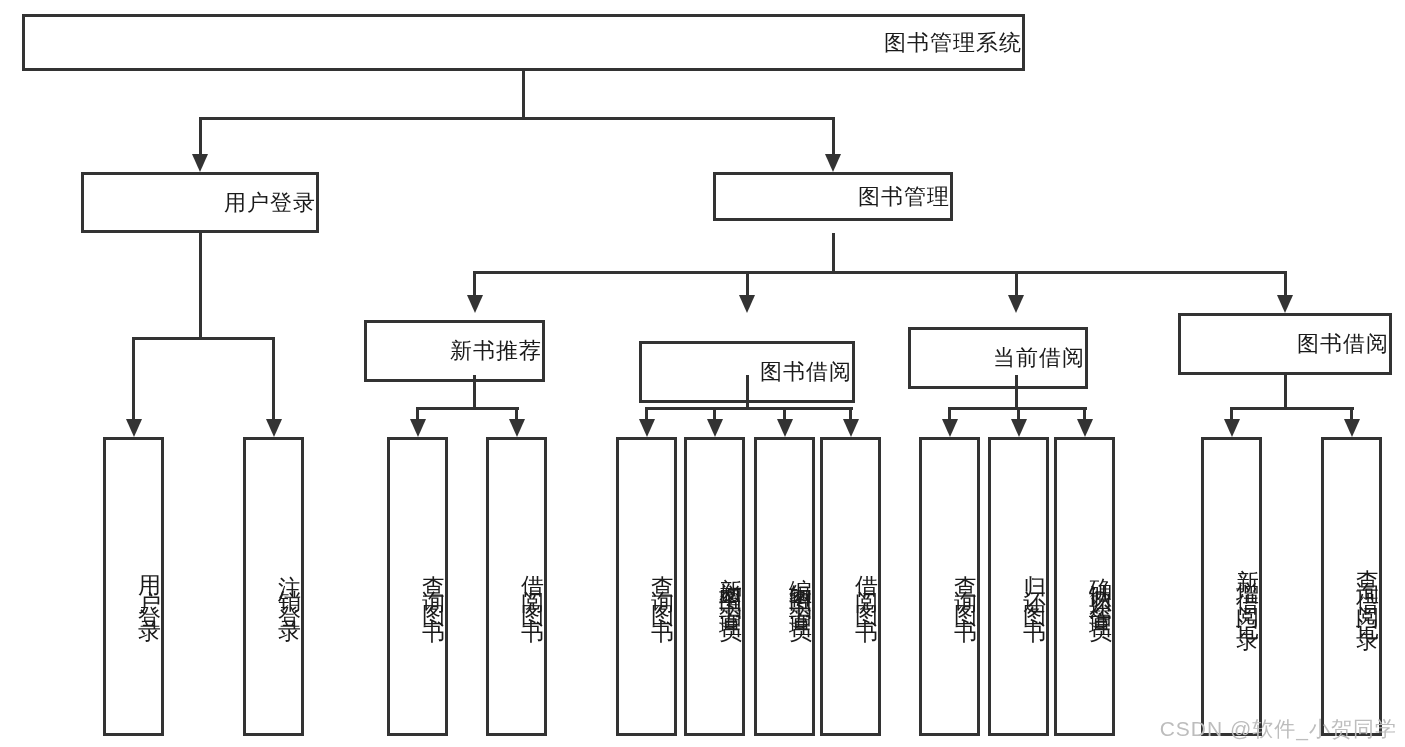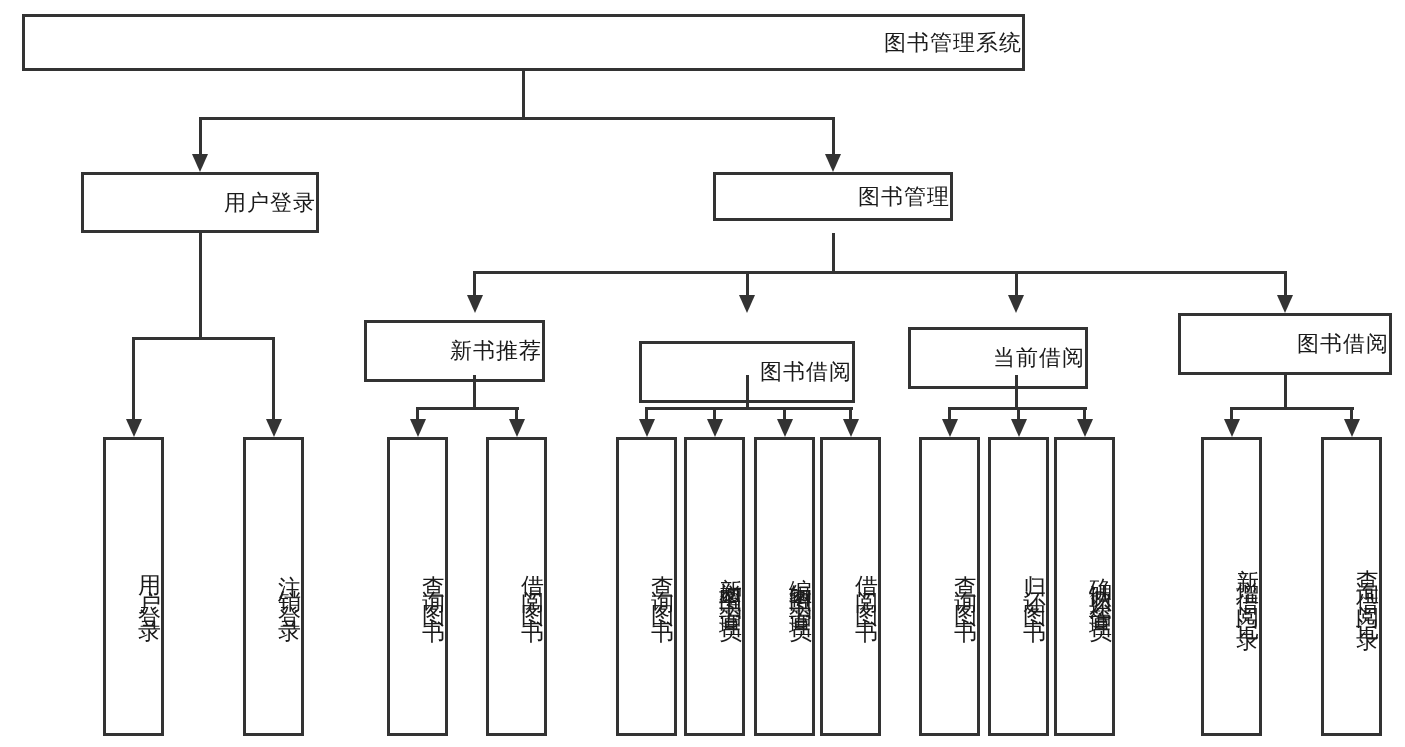--- a/index.html
+++ b/index.html
@@ -232,14 +232,15 @@
     <span class="vlbl v9">确认归还（管理员）</span>
   </div>
 
   <div class="box leaf" style="left:1201px; top:437px; width:61px; height:299px;">
     <span class="vlbl v6">新增借阅记录</span>
   </div>
   <div class="box leaf" style="left:1321px; top:437px; width:61px; height:299px;">
     <span class="vlbl v6">查询借阅记录</span>
   </div>
 
+  <div class="watermark">CSDN @软件_小贺同学</div>
 
 </div>
 
 </body></html>

